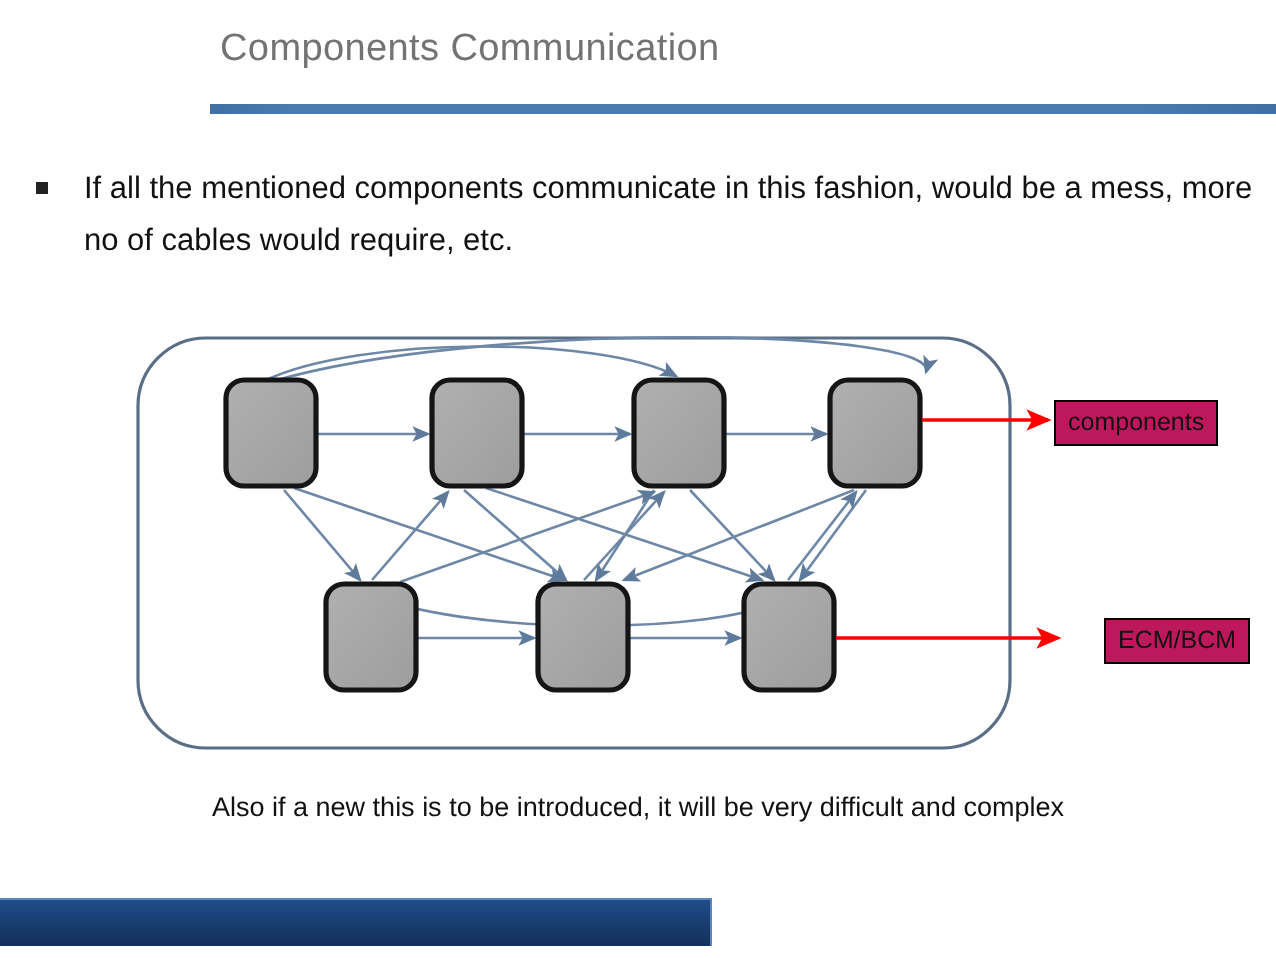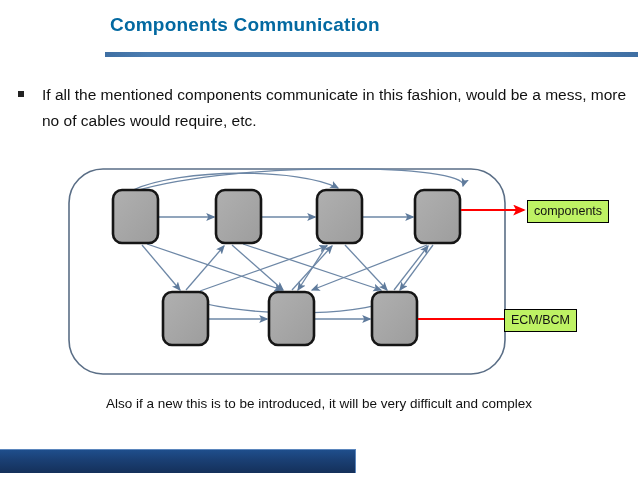--- a/index.html
+++ b/index.html
@@ -18,22 +18,22 @@
     overflow: hidden;
   }
 
   
   .slide-title {
     position: absolute;
     left: 110px;
     top: 14px;
     width: 500px;
     font-size: 19px;
-    font-weight: 700;
-    color: #0369a1;
+    font-weight: 400;
+    color: #737373;
     letter-spacing: 0.2px;
     white-space: nowrap;
   }
   .title-rule {
     position: absolute;
     left: 105px;
     top: 52px;
     width: 533px;
     height: 5px;
     background: linear-gradient(to right, #3f6fa3 0%, #4a7cb0 8%, #4a7cb0 86%, #3f6fa3 100%);
@@ -73,30 +73,30 @@
     height: 240px;
   }
   .diagram svg {
     display: block;
   }
 
   
   .label-box {
     position: absolute;
     border: 1px solid #000000;
-    background: #bef264;
+    background: #be185d;
     font-size: 12.5px;
     color: #111111;
     padding: 3px 6px 4px 6px;
     white-space: nowrap;
     line-height: 14px;
     text-align: center;
   }
   #label-components { left: 527px; top: 200px; }
-  #label-ecmbcm { left: 504px; top: 309px; }
+  #label-ecmbcm { left: 552px; top: 309px; }
 
   
   .caption {
     position: absolute;
     left: 0;
     top: 396px;
     width: 638px;
     text-align: center;
     font-size: 13.5px;
     color: #111111;

